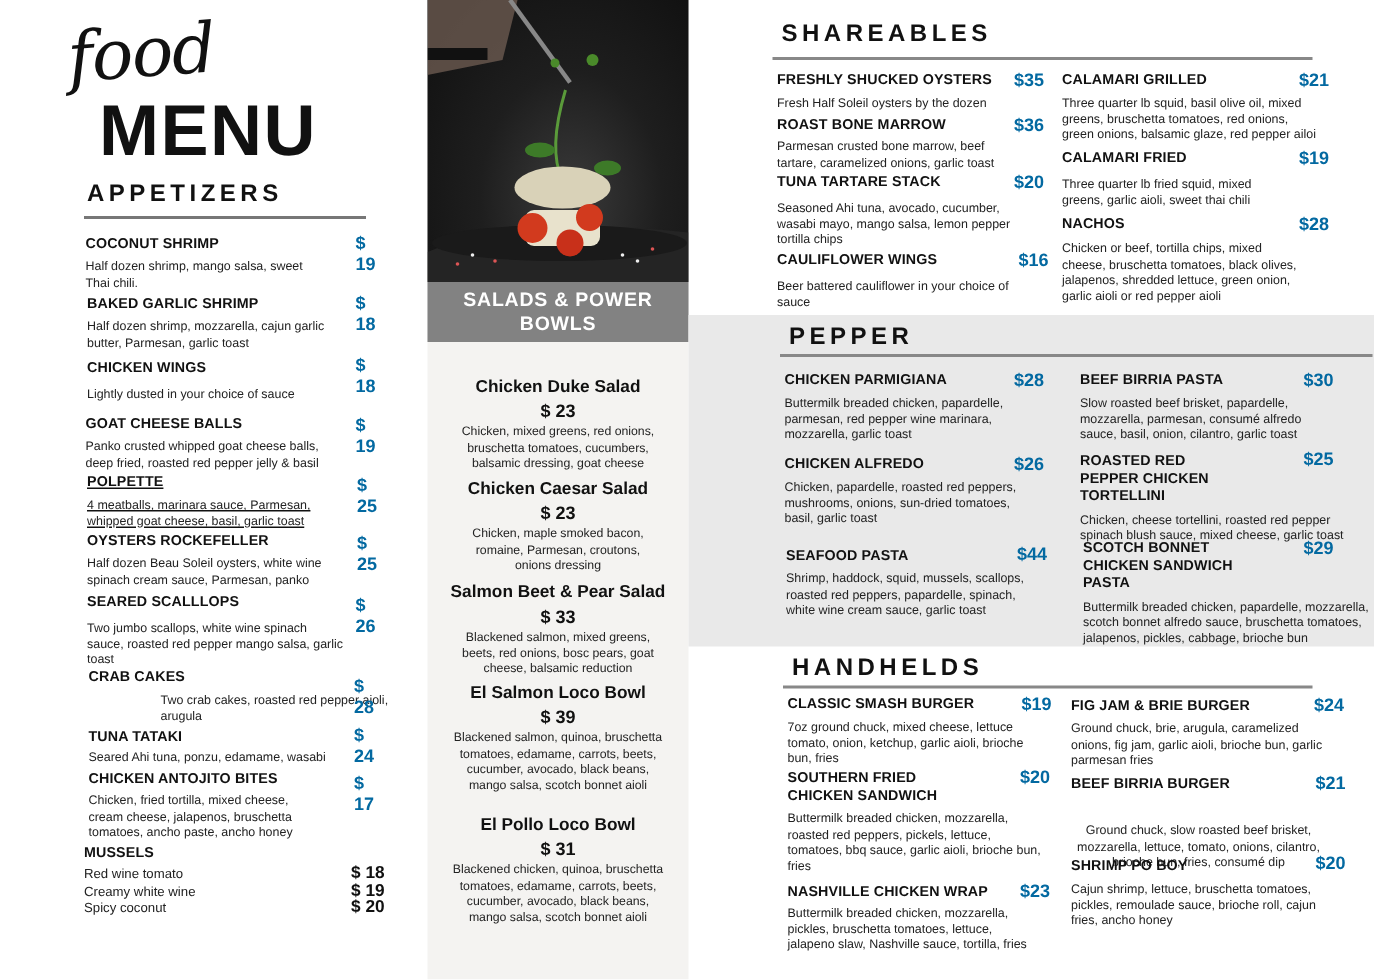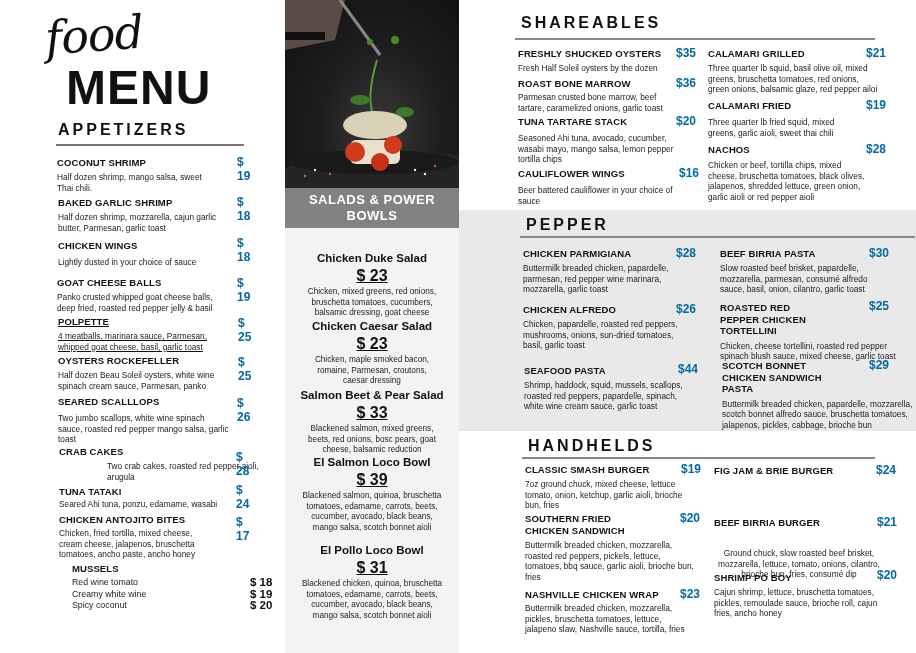--- a/index.html
+++ b/index.html
@@ -19,21 +19,21 @@
   .iprice { position: absolute; font-size: 12px; font-weight: 700; color: #0369a1; }
   .idesc { font-size: 8.3px; line-height: 10.6px; color: #222; margin-top: 4px; }
 
   
   .mid { position: absolute; left: 285px; top: 0; width: 174px; height: 653px; background: #f4f3f1; }
   .photo { position: absolute; left: 0; top: 0; width: 174px; height: 188px; overflow: hidden;
     background: radial-gradient(ellipse at 55% 70%, #3a3a3a 0%, #1e1e1e 45%, #0f0f0f 100%); }
   .band { position: absolute; left: 0; top: 188px; width: 174px; height: 40px; background: #828282; color: #fff; text-align: center; font-weight: 700; font-size: 13px; line-height: 16px; padding-top: 4px; letter-spacing: 0.5px; }
   .salad { position: absolute; left: 0; width: 174px; text-align: center; }
   .sname { font-weight: 700; font-size: 11.5px; color: #111; }
-  .sprice { font-weight: 700; font-size: 16px; margin-top: 3px; color: #111; text-decoration: underline; }
+  .sprice { font-weight: 700; font-size: 12px; margin-top: 3px; color: #111; }
   .sdesc { font-size: 8.2px; line-height: 10.5px; color: #222; margin-top: 2px; padding: 0 14px; }
 
   
   .pasta-band { position: absolute; left: 459px; top: 210px; width: 457px; height: 221px; background: #e9e9e9; }
   .r-title { position: absolute; font-size: 16px; }
 </style>
 </head>
 <body>
 
 <div class="left">
@@ -85,21 +85,21 @@
   <div class="item" style="left:59px; top:486px; width:200px;">
     <div class="iname">TUNA TATAKI</div>
     <div class="idesc" style="margin-top:2px;">Seared Ahi tuna, ponzu, edamame, wasabi</div>
     <div class="iprice" style="left:177px; top:-3px;">$ 24</div>
   </div>
   <div class="item" style="left:59px; top:514px; width:200px;">
     <div class="iname">CHICKEN ANTOJITO BITES</div>
     <div class="idesc" style="width:150px; margin-top:3px;">Chicken, fried tortilla, mixed cheese, cream cheese, jalapenos, bruschetta tomatoes, ancho paste, ancho honey</div>
     <div class="iprice" style="left:177px; top:1px;">$ 17</div>
   </div>
-  <div class="item" style="left:72px; top:563px; width:205px;">
+  <div class="item" style="left:56px; top:563px; width:205px;">
     <div class="iname">MUSSELS</div>
     <div style="position:relative; margin-top:3px; font-size:8.8px; line-height:11.5px; color:#222;">
       <div><span>Red wine tomato</span><span style="position:absolute; left:178px; font-size:11.5px; font-weight:700; color:#111;">$ 18</span></div>
       <div><span>Creamy white wine</span><span style="position:absolute; left:178px; font-size:11.5px; font-weight:700; color:#111;">$ 19</span></div>
       <div><span>Spicy coconut</span><span style="position:absolute; left:178px; font-size:11.5px; font-weight:700; color:#111;">$ 20</span></div>
     </div>
   </div>
 </div>
 
 <div class="mid">
@@ -131,21 +131,21 @@
   <div class="band">SALADS &amp; POWER BOWLS</div>
 
   <div class="salad" style="top:252px;">
     <div class="sname">Chicken Duke Salad</div>
     <div class="sprice">$ 23</div>
     <div class="sdesc">Chicken, mixed greens, red onions, bruschetta tomatoes, cucumbers, balsamic dressing, goat cheese</div>
   </div>
   <div class="salad" style="top:320px;">
     <div class="sname">Chicken Caesar Salad</div>
     <div class="sprice">$ 23</div>
-    <div class="sdesc" style="padding:0 22px;">Chicken, maple smoked bacon, romaine, Parmesan, croutons, caesar dressing</div>
+    <div class="sdesc" style="padding:0 22px;">Chicken, maple smoked bacon, romaine, Parmesan, croutons, onions dressing</div>
   </div>
   <div class="salad" style="top:389px;">
     <div class="sname">Salmon Beet &amp; Pear Salad</div>
     <div class="sprice">$ 33</div>
     <div class="sdesc" style="padding:0 18px;">Blackened salmon, mixed greens, beets, red onions, bosc pears, goat cheese, balsamic reduction</div>
   </div>
   <div class="salad" style="top:456px;">
     <div class="sname">El Salmon Loco Bowl</div>
     <div class="sprice">$ 39</div>
     <div class="sdesc">Blackened salmon, quinoa, bruschetta tomatoes, edamame, carrots, beets, cucumber, avocado, black beans, mango salsa, scotch bonnet aioli</div>
@@ -248,20 +248,21 @@
   <div class="iprice" style="left:155px; top:-2px;">$20</div>
 </div>
 <div class="item" style="left:525px; top:589px; width:180px;">
   <div class="iname">NASHVILLE CHICKEN WRAP</div>
   <div class="idesc" style="width:165px; margin-top:3px;">Buttermilk breaded chicken, mozzarella, pickles, bruschetta tomatoes, lettuce, jalapeno slaw, Nashville sauce, tortilla, fries</div>
   <div class="iprice" style="left:155px; top:-2px;">$23</div>
 </div>
 
 <div class="item" style="left:714px; top:465px; width:190px;">
   <div class="iname">FIG JAM &amp; BRIE BURGER</div>
+  <div class="idesc" style="width:170px;">Ground chuck, brie, arugula, caramelized onions, fig jam, garlic aioli, brioche bun, garlic parmesan fries</div>
   <div class="iprice" style="left:162px; top:-2px;">$24</div>
 </div>
 <div class="item" style="left:714px; top:517px; width:190px;">
   <div class="iname">BEEF BIRRIA BURGER</div>
   <div class="idesc" style="width:170px; margin-top:20px;text-align:center;">Ground chuck, slow roasted beef brisket, mozzarella, lettuce, tomato, onions, cilantro, brioche bun, fries, consumé dip</div>
   <div class="iprice" style="left:163px; top:-2px;">$21</div>
 </div>
 <div class="item" style="left:714px; top:572px; width:190px;">
   <div class="iname">SHRIMP PO BOY</div>
   <div class="idesc" style="width:170px;">Cajun shrimp, lettuce, bruschetta tomatoes, pickles, remoulade sauce, brioche roll, cajun fries, ancho honey</div>

